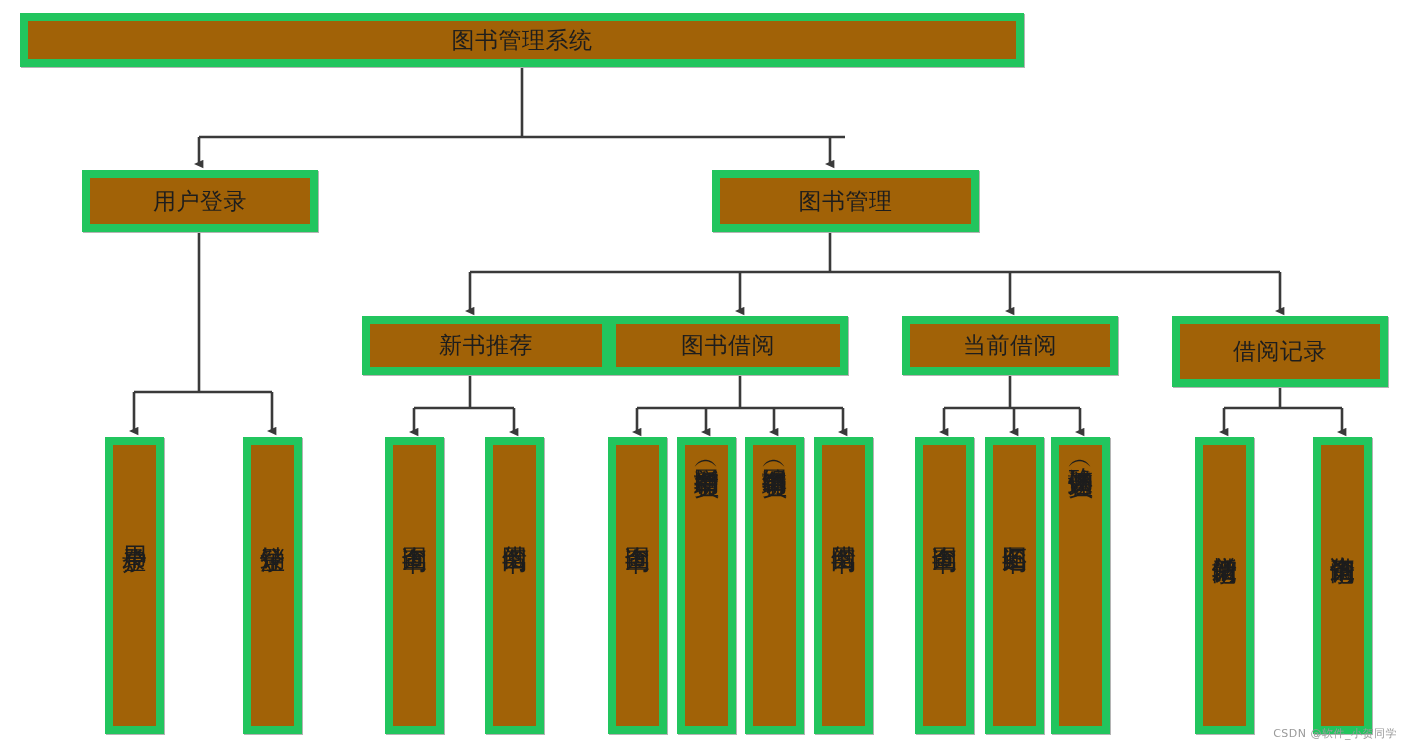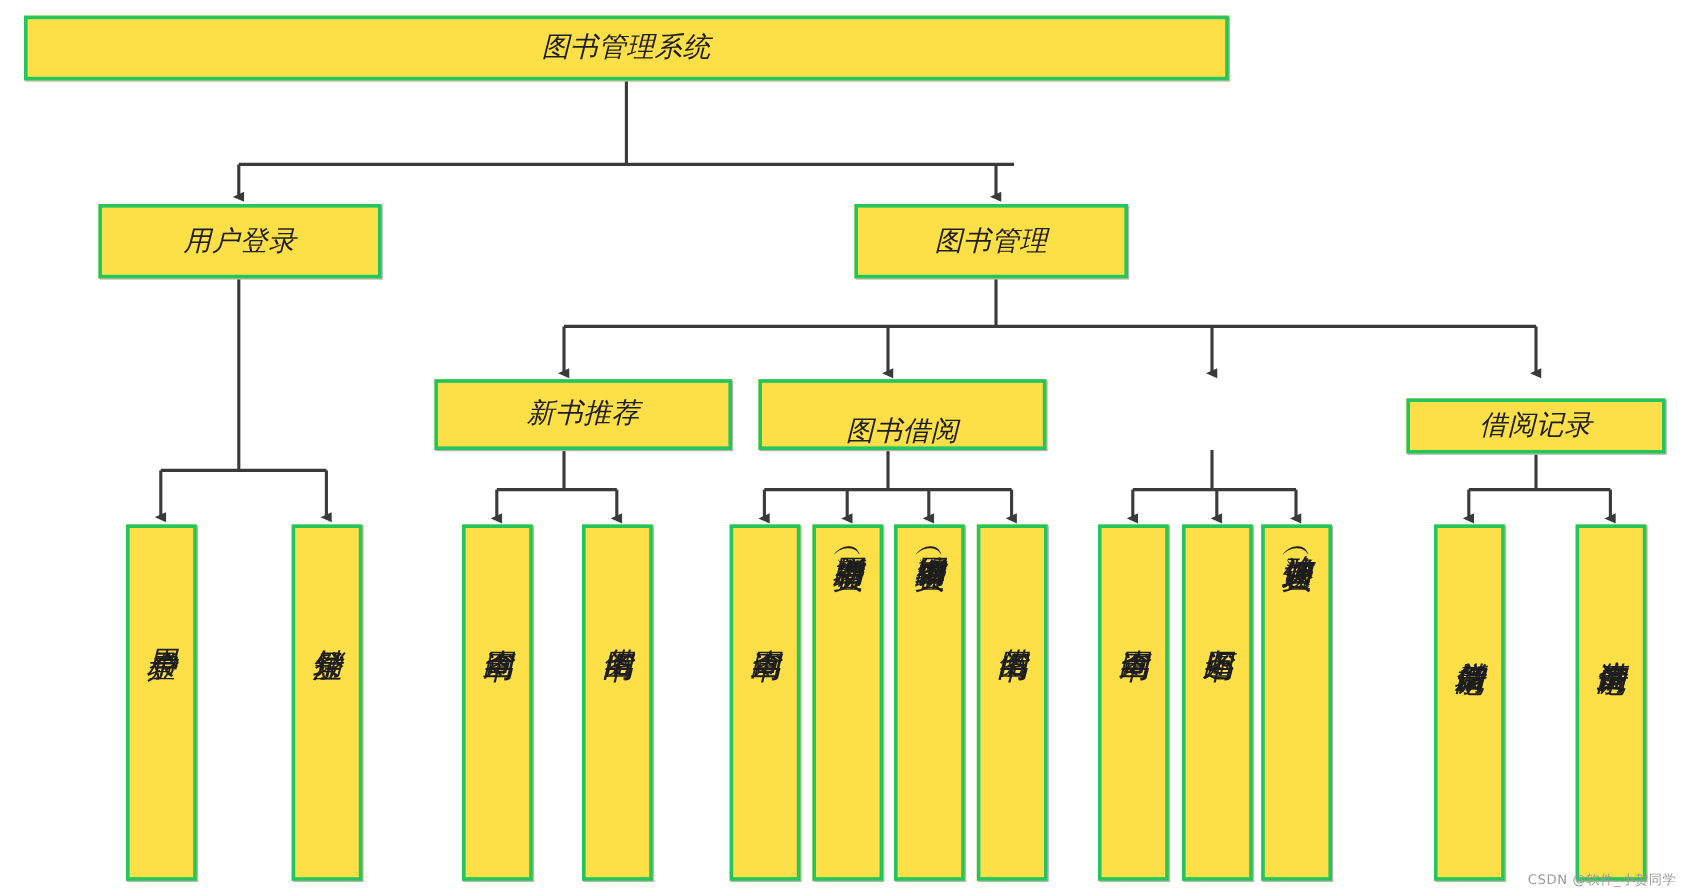--- a/index.html
+++ b/index.html
@@ -22,29 +22,28 @@
     position: absolute;
     left: 0;
     top: 0;
     width: 1405px;
     height: 747px;
     pointer-events: none;
   }
   .node {
     position: absolute;
     box-sizing: border-box;
-    background: #fde047;
-    border: 3px solid #22c55e;
+    background: #a16207;
+    border: 8px solid #22c55e;
     box-shadow: 1px 1px 0 0 #b4b4b4;
     display: flex;
     align-items: center;
     justify-content: center;
     color: #1d1d1d;
     z-index: 2;
-    font-style: italic;
   }
   .node .lbl {
     display: block;
     text-align: center;
     line-height: 1.0;
     white-space: pre-line;
   }
   .node.horiz .lbl {
     font-size: 23px;
     letter-spacing: 0.5px;
@@ -137,34 +136,37 @@
   </svg>
 
   <div class="node root horiz" style="left:20px; top:13px; width:1004px; height:54px;">
     <span class="lbl">图书管理系统</span>
   </div>
 
   <div class="node horiz" style="left:82px; top:170px; width:236px; height:62px;">
     <span class="lbl">用户登录</span>
   </div>
 
-  <div class="node horiz" style="left:712px; top:170px; width:228px; height:62px;">
+  <div class="node horiz" style="left:712px; top:170px; width:267px; height:62px;">
     <span class="lbl">图书管理</span>
   </div>
 
   <div class="node horiz" style="left:362px; top:316px; width:248px; height:59px;">
     <span class="lbl">新书推荐</span>
   </div>
 
-  <div class="node horiz" style="left:632px; top:316px; width:240px; height:59px;align-items:flex-end;">
+  <div class="node horiz" style="left:608px; top:316px; width:240px; height:59px;">
     <span class="lbl">图书借阅</span>
   </div>
 
-
-  <div class="node horiz" style="left:1172px; top:332px; width:216px; height:46px;">
+  <div class="node horiz" style="left:902px; top:316px; width:216px; height:59px;">
+    <span class="lbl">当前借阅</span>
+  </div>
+
+  <div class="node horiz" style="left:1172px; top:316px; width:216px; height:71px;">
     <span class="lbl">借阅记录</span>
   </div>
 
   <div class="node vert mid" style="left:105px; top:437px; width:59px; height:297px;">
     <span class="lbl">用户登录</span>
   </div>
 
   <div class="node vert mid" style="left:243px; top:437px; width:59px; height:297px;">
     <span class="lbl">注销登录</span>
   </div>

